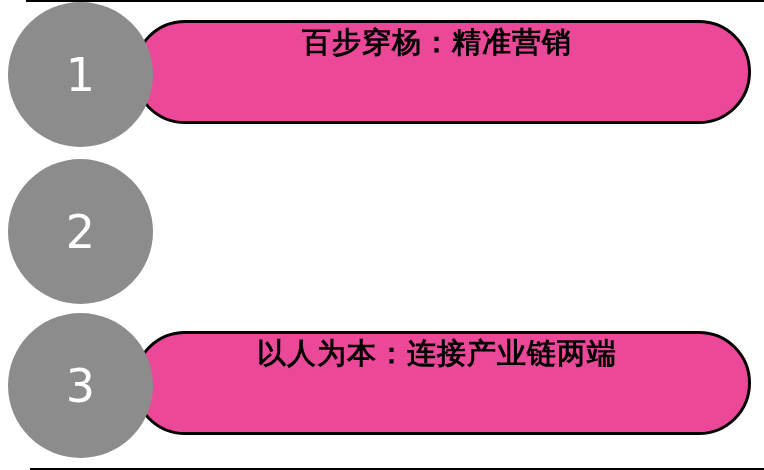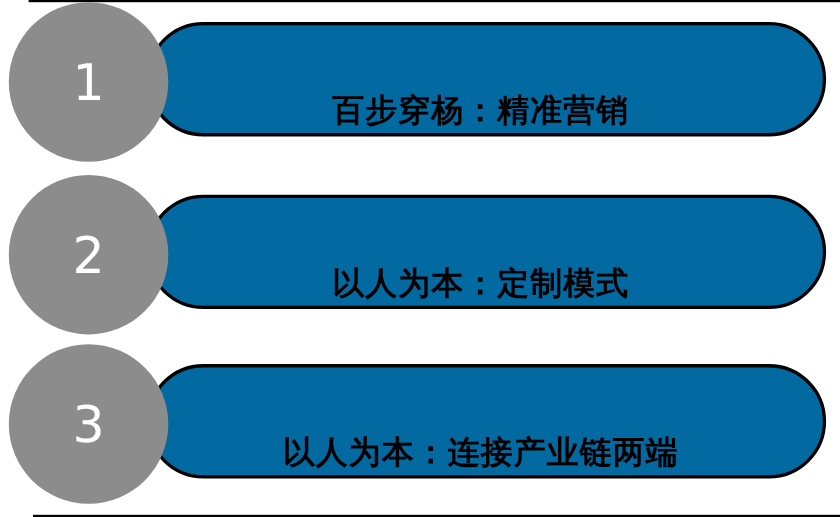--- a/index.html
+++ b/index.html
@@ -32,25 +32,25 @@
   .row.r1 { top: 0px; }
   .row.r2 { top: 157px; }
   .row.r3 { top: 311px; }
 
   .pill {
     position: absolute;
     left: 133px;
     width: 618px;
     top: 20px;
     height: 104px;
-    background: #0369a1;
+    background: #ec4899;
     border: 3px solid #000000;
     border-radius: 55px;
     display: flex;
-    align-items: flex-end;
+    align-items: flex-start;
     justify-content: center;
     z-index: 1;
     box-sizing: border-box;
   }
   .pill .label {
     font-size: 29px;
     font-weight: bold;
     color: #000000;
     letter-spacing: 1px;
     white-space: nowrap;
@@ -86,23 +86,20 @@
   <div class="row r1">
     <div class="pill">
       <span class="label">百步穿杨：精准营销</span>
     </div>
     <div class="circle">
       <span class="num">1</span>
     </div>
   </div>
 
   <div class="row r2">
-    <div class="pill">
-      <span class="label">以人为本：定制模式</span>
-    </div>
     <div class="circle">
       <span class="num">2</span>
     </div>
   </div>
 
   <div class="row r3">
     <div class="pill">
       <span class="label">以人为本：连接产业链两端</span>
     </div>
     <div class="circle">

